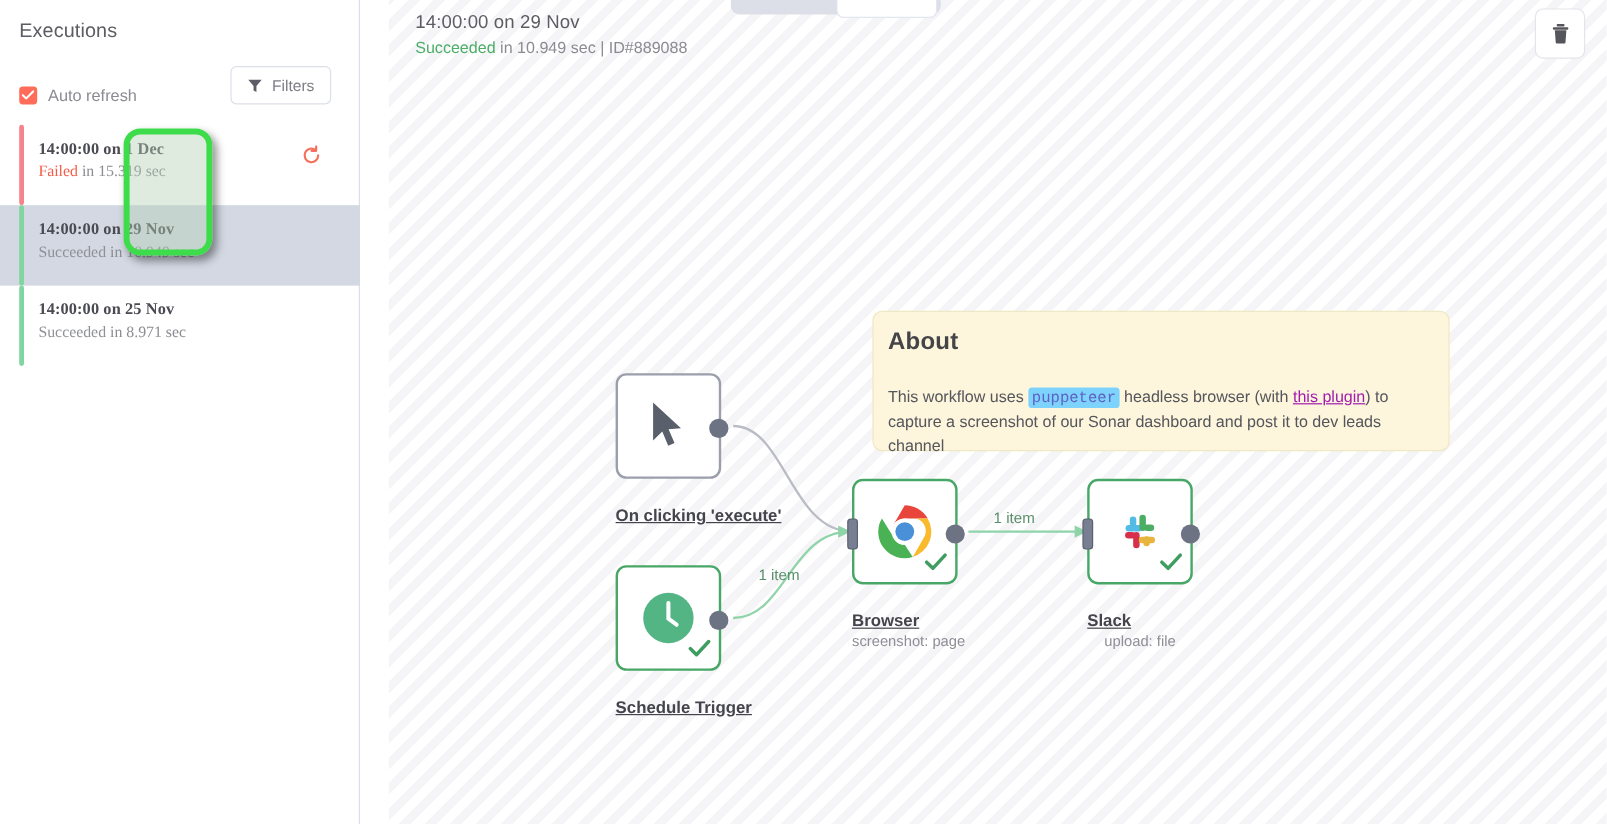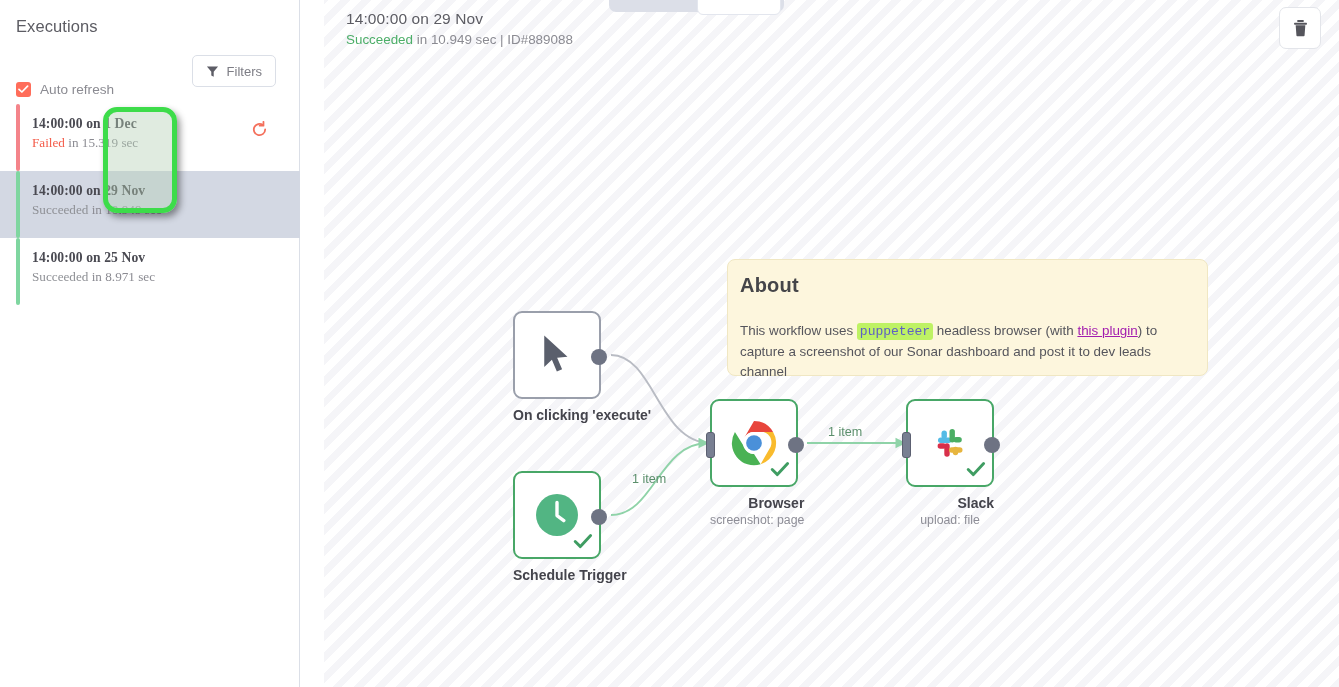--- a/index.html
+++ b/index.html
@@ -34,21 +34,21 @@
     color: #5c5c63;
     letter-spacing: .1px;
   }
   .sidebar-controls {
     position: absolute;
     left: 0; top: 53px;
     width: 300px; height: 36px;
   }
   .autorefresh {
     position: absolute;
-    left: 16px; top: 18px;
+    left: 16px; top: 8px;
     display: flex; align-items: center; gap: 9px;
     height: 36px;
     cursor: pointer;
     text-align: center;
   }
   .checkbox {
     width: 15px; height: 15px;
     border-radius: 3px;
     background: #ff6d5a;
     position: relative;
@@ -184,21 +184,21 @@
     letter-spacing: .2px;
   }
   .about-body {
     margin-top: 24px;
     font-size: 13.4px;
     line-height: 20px;
     color: #55555c;
   }
   .code-inline {
     font-family: "Liberation Mono", "DejaVu Sans Mono", monospace;
-    background: #bef264;
+    background: #7dd3fc;
     color: #5e60c4;
     border-radius: 3px;
     padding: 1px 3px;
     font-size: 13px;
   }
   .link-orange { color: #a21caf; }
 
   
   .node-wrap { position: absolute; }
   .node-box {
@@ -216,26 +216,27 @@
     width: 106px; height: 106px;
     background: #e9eaee;
     border-radius: 15px;
     z-index: -1;
   }
   .node-check {
     position: absolute;
     right: 6px; bottom: 3px;
   }
   .node-label {
-    margin-top: 8px;
-    text-align: right;
+    margin-top: 22px;
+    text-align: left;
     font-size: 14px;
     font-weight: bold;
     color: #44444c;
     white-space: nowrap;
+    text-decoration: underline;
   }
   .node-sublabel {
     text-align: center;
     font-size: 12.3px;
     color: #8e8e97;
     margin-top: 2px;
     white-space: nowrap;
   }
   .port-out {
     position: absolute;

